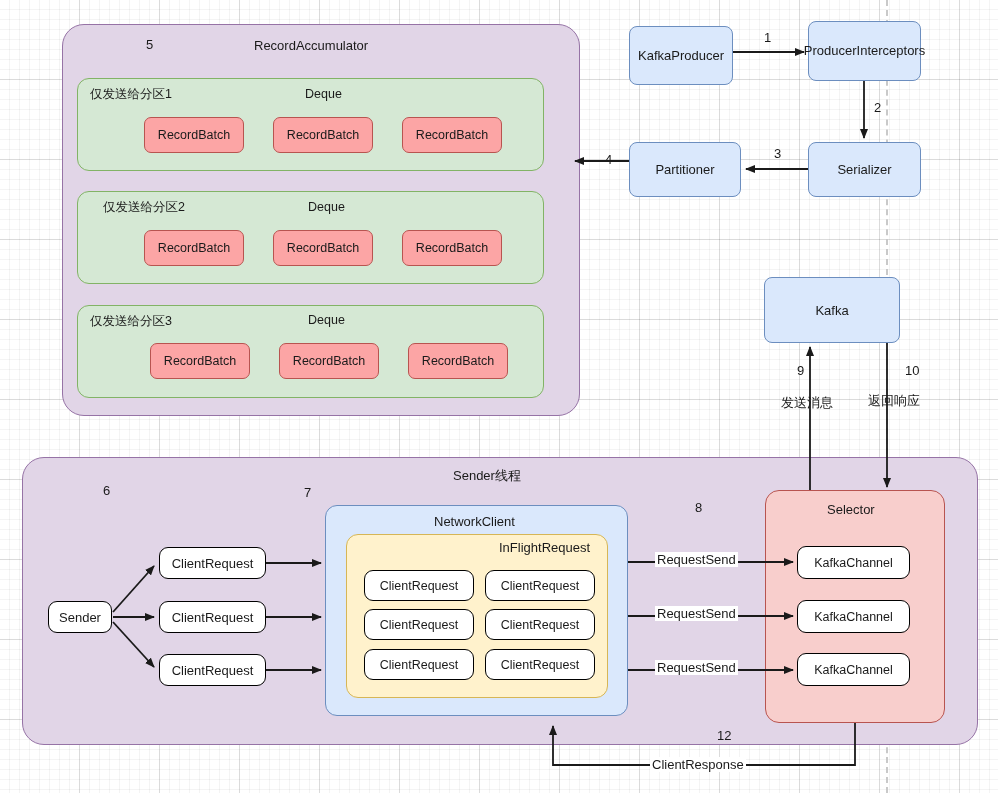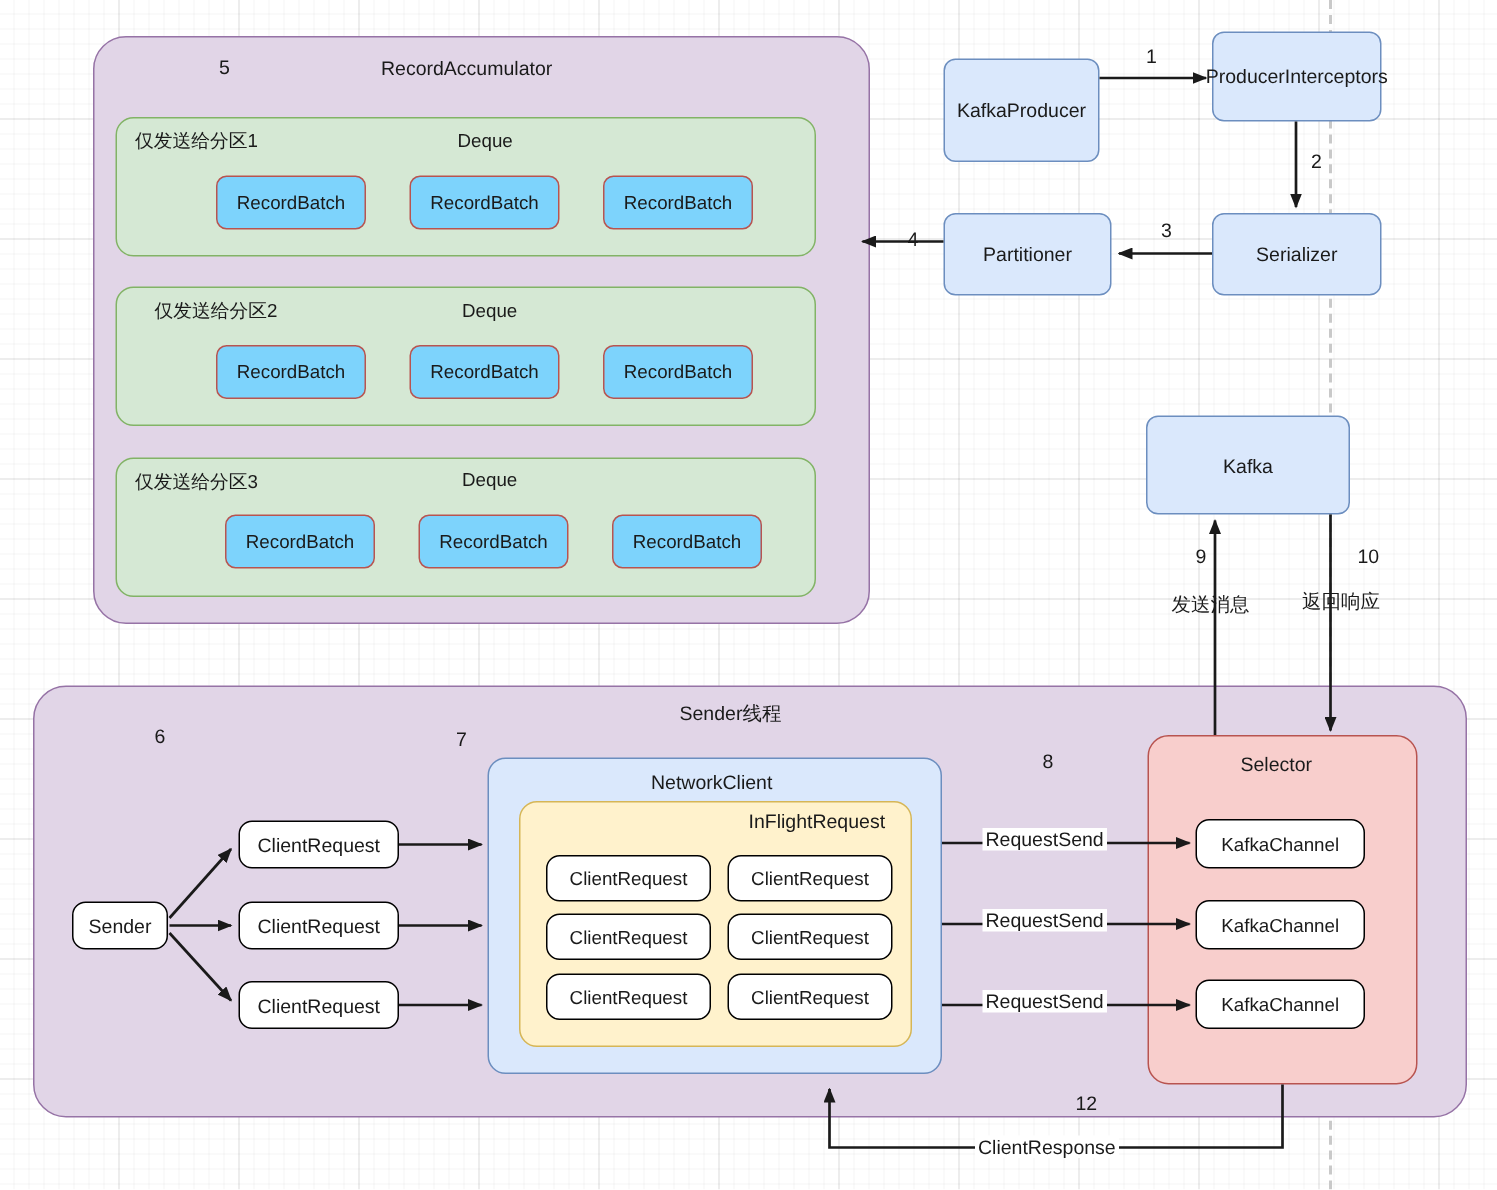--- a/index.html
+++ b/index.html
@@ -27,21 +27,21 @@
   .node{position:absolute;box-sizing:border-box;display:flex;align-items:center;justify-content:center;text-align:center;}
   .lbl{position:absolute;box-sizing:border-box;white-space:nowrap;}
   svg.wires{position:absolute;left:0;top:0;width:998px;height:793px;overflow:visible;}
 
   
   .purple{background:#e1d5e7;border:1.4px solid #9673a6;border-radius:22px;}
   .green {background:#d5e8d4;border:1.4px solid #82b366;border-radius:12px;}
   .blue  {background:#dae8fc;border:1.4px solid #6c8ebf;border-radius:12px;}
   .bluebox{background:#dae8fc;border:1.2px solid #6c8ebf;border-radius:8px;}
   .yellow{background:#fff2cc;border:1.4px solid #d6b656;border-radius:12px;}
-  .redbox{background:#7dd3fc;border:1.2px solid #b85450;border-radius:7px;}
+  .redbox{background:#fca5a5;border:1.2px solid #b85450;border-radius:7px;}
   .pinkpanel{background:#f8cecc;border:1.4px solid #b85450;border-radius:14px;}
   .whitebox{background:#ffffff;border:1.6px solid #000000;border-radius:9px;}
 
   .title{font-size:13px;color:#1a1a1a;}
   .num{font-size:13px;color:#1a1a1a;}
   .edgelbl{font-size:13px;color:#1a1a1a;background:#ffffff;padding:0 2px;}
   .edgelbl.nb{background:transparent;}
   .small{font-size:12.5px;}
 </style>
 </head>
@@ -68,21 +68,21 @@
 <div class="node redbox small" style="left:273px;top:230px;width:100px;height:36px;">RecordBatch</div>
 <div class="node redbox small" style="left:402px;top:230px;width:100px;height:36px;">RecordBatch</div>
 
 <div class="node green" style="left:77px;top:305px;width:467px;height:93px;"></div>
 <div class="lbl small" style="left:90px;top:313px;">仅发送给分区3</div>
 <div class="lbl small" style="left:308px;top:313px;">Deque</div>
 <div class="node redbox small" style="left:150px;top:343px;width:100px;height:36px;">RecordBatch</div>
 <div class="node redbox small" style="left:279px;top:343px;width:100px;height:36px;">RecordBatch</div>
 <div class="node redbox small" style="left:408px;top:343px;width:100px;height:36px;">RecordBatch</div>
 
-<div class="node bluebox title" style="left:629px;top:39px;width:104px;height:69px;">KafkaProducer</div>
+<div class="node bluebox title" style="left:629px;top:26px;width:104px;height:59px;">KafkaProducer</div>
 
 <div class="node bluebox" style="left:808px;top:21px;width:113px;height:60px;flex-direction:row;line-height:1.25;">
   <span class="title">Producer</span>
   <span class="title">Interceptors</span>
 </div>
 
 <div class="node bluebox title" style="left:808px;top:142px;width:113px;height:55px;">Serializer</div>
 
 <div class="node bluebox title" style="left:629px;top:142px;width:112px;height:55px;">Partitioner</div>
 

